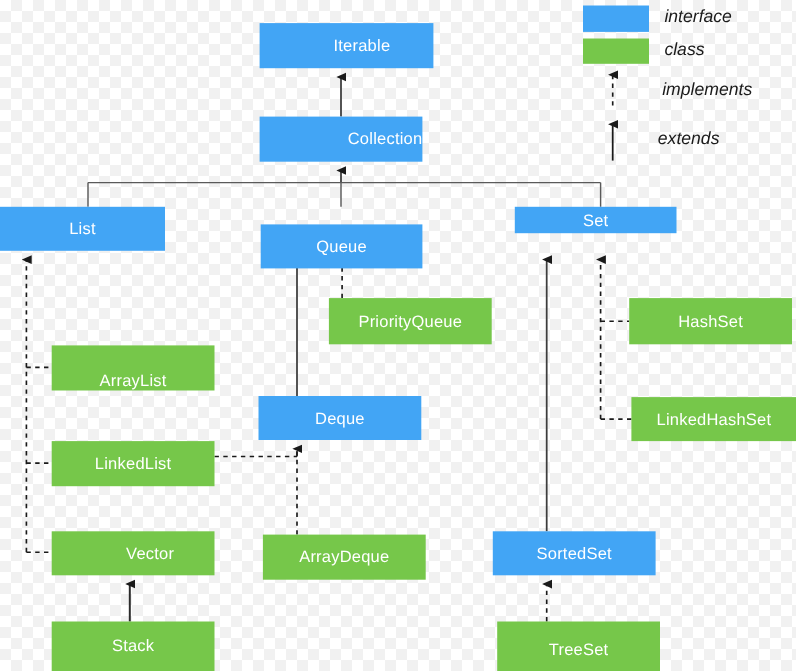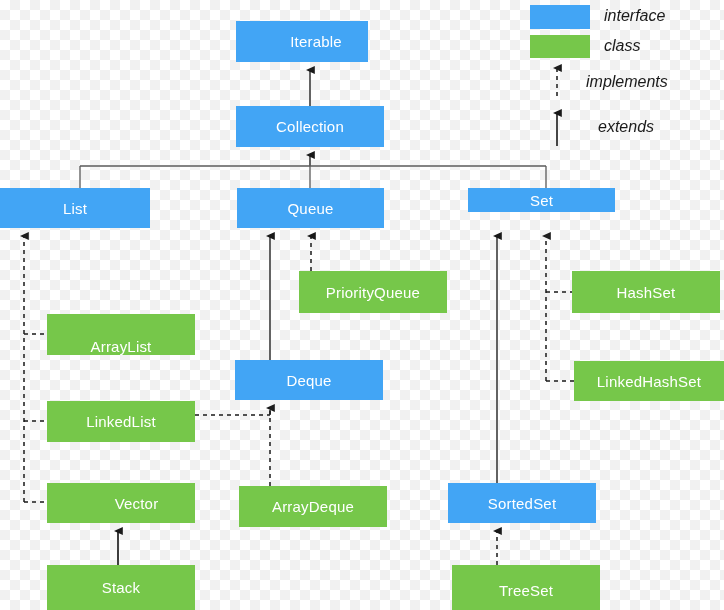--- a/index.html
+++ b/index.html
@@ -130,30 +130,30 @@
 
     <g>
       <line x1="557" y1="96" x2="557" y2="68" stroke="#1a1a1a" stroke-width="1.5" stroke-dasharray="4,4" marker-end="url(#arrowhead)"></line>
     </g>
     <g>
       <line x1="557" y1="146" x2="557" y2="113" stroke="#1a1a1a" stroke-width="1.6" marker-end="url(#arrowhead)"></line>
     </g>
   </svg>
 
   <div id="nodes-layer">
-      <div class="node iface" style="left: 236px; top: 21px; width: 132px; height: 41px; padding-left: 28px;">
+      <div class="node iface" style="left: 236px; top: 21px; width: 158px; height: 41px; padding-left: 28px;">
         <span>Iterable</span>
       </div>
-      <div class="node iface" style="left: 236px; top: 106px; width: 148px; height: 41px;">
+      <div class="node iface" style="left: 236px; top: 106px; width: 148px; height: 41px; justify-content: flex-end;">
         <span>Collection</span>
       </div>
       <div class="node iface" style="left: 0px; top: 188px; width: 150px; height: 40px;">
         <span>List</span>
       </div>
-      <div class="node iface" style="left: 237px; top: 188px; width: 147px; height: 40px;">
+      <div class="node iface" style="left: 237px; top: 204px; width: 147px; height: 40px;">
         <span>Queue</span>
       </div>
       <div class="node iface" style="left: 468px; top: 188px; width: 147px; height: 24px;">
         <span>Set</span>
       </div>
       <div class="node klass" style="left: 299px; top: 271px; width: 148px; height: 42px;">
         <span>PriorityQueue</span>
       </div>
       <div class="node klass" style="left: 572px; top: 271px; width: 148px; height: 42px;">
         <span>HashSet</span>
@@ -187,18 +187,18 @@
       </div>
     </div>
 
   <div class="legend">
     <div class="legend-sw iface" style="left:530px;top:5px;width:60px;height:24px;"></div>
     <div class="legend-label" style="left:604px;top:7px;">interface</div>
 
     <div class="legend-sw klass" style="left:530px;top:35px;width:60px;height:23px;"></div>
     <div class="legend-label" style="left:604px;top:37px;">class</div>
 
-    <div class="legend-label" style="left:586px;top:73px;">implements</div>
+    <div class="legend-label" style="left:602px;top:73px;">implements</div>
 
     <div class="legend-label" style="left:598px;top:118px;">extends</div>
   </div>
 
 </div>
 
 </body></html>

